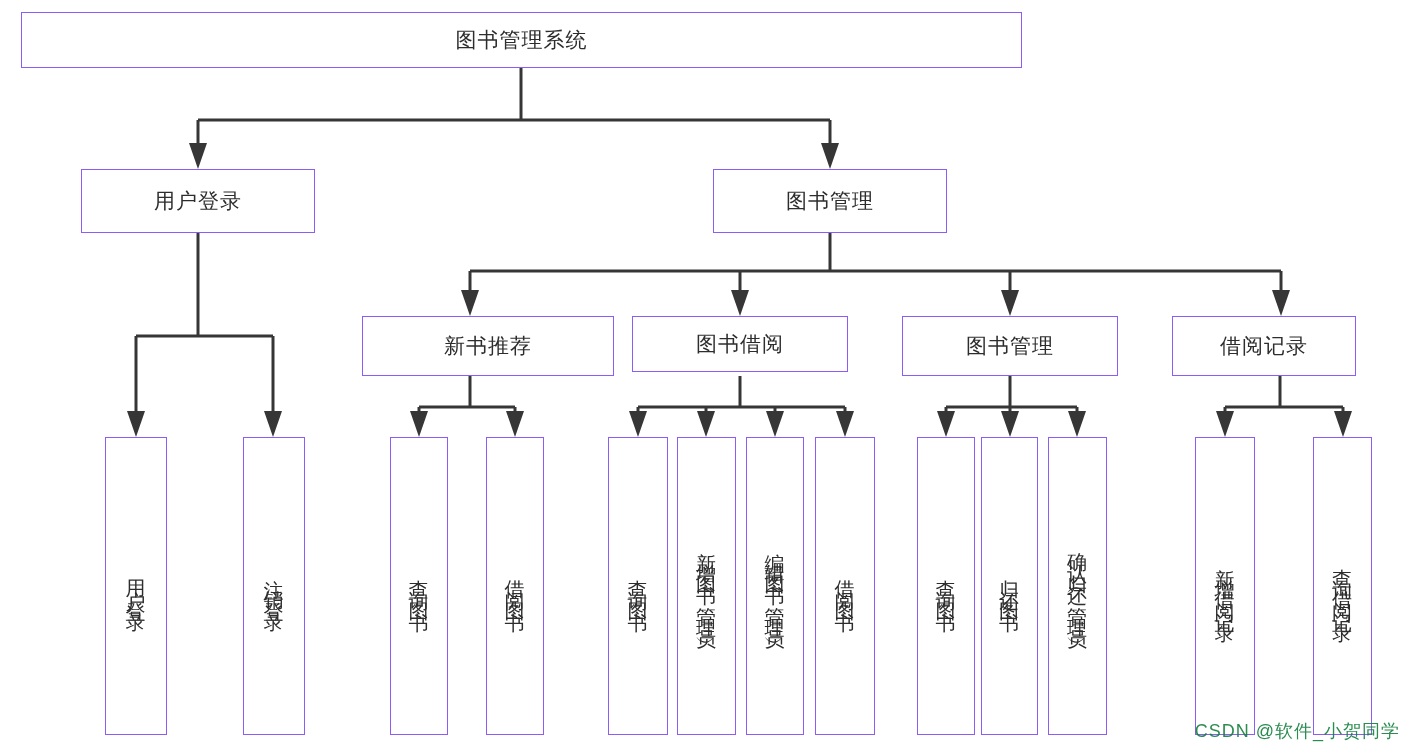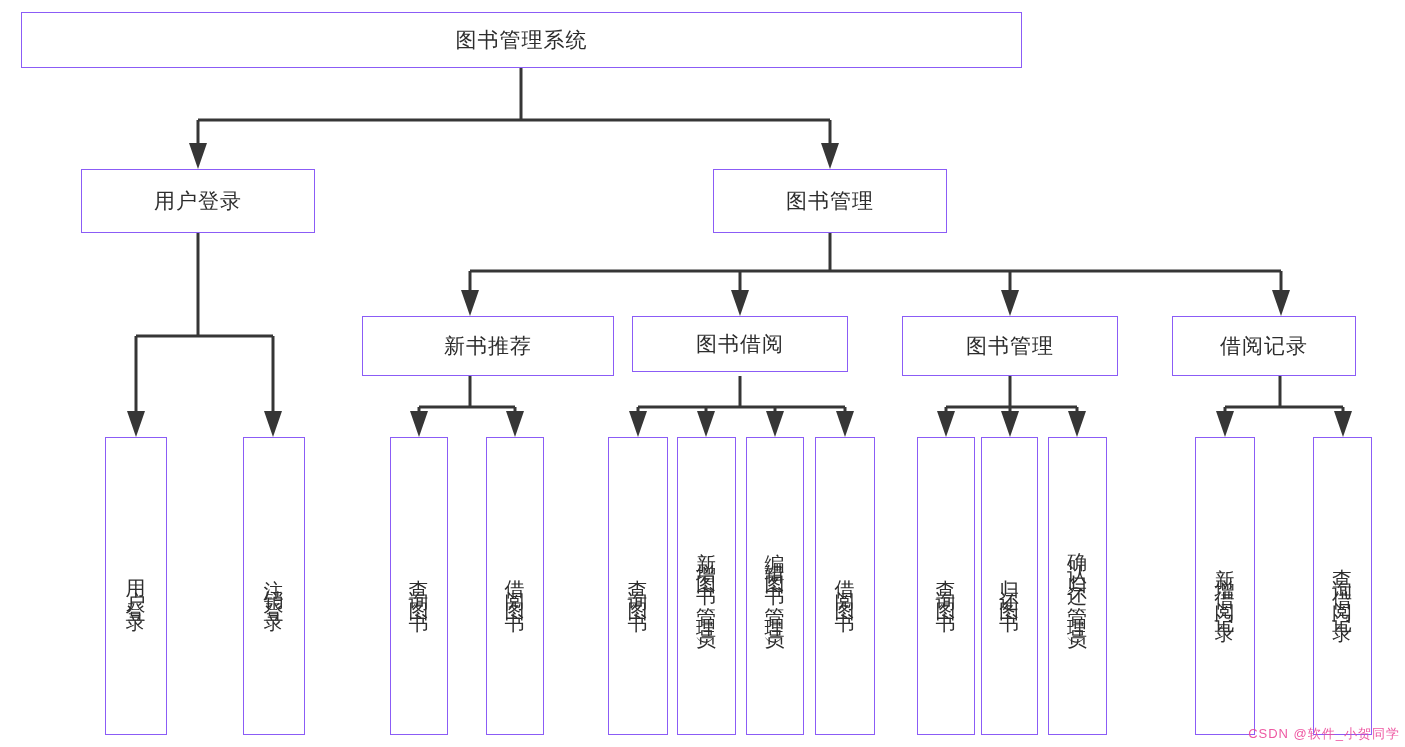--- a/index.html
+++ b/index.html
@@ -41,22 +41,22 @@
     text-orientation: mixed;
     font-size: 20px;
     line-height: 1.1;
     letter-spacing: 11px;
     white-space: nowrap;
   }
   .watermark {
     position: absolute;
     right: 5px;
     bottom: 4px;
-    font-size: 13px;
-    color: #ec4899;
+    font-size: 18px;
+    color: #15803d;
     opacity: 0.9;
     letter-spacing: 1px;
     z-index: 10;
     white-space: nowrap;
   }
 </style>
 </head>
 <body>
 
 <div class="canvas">

